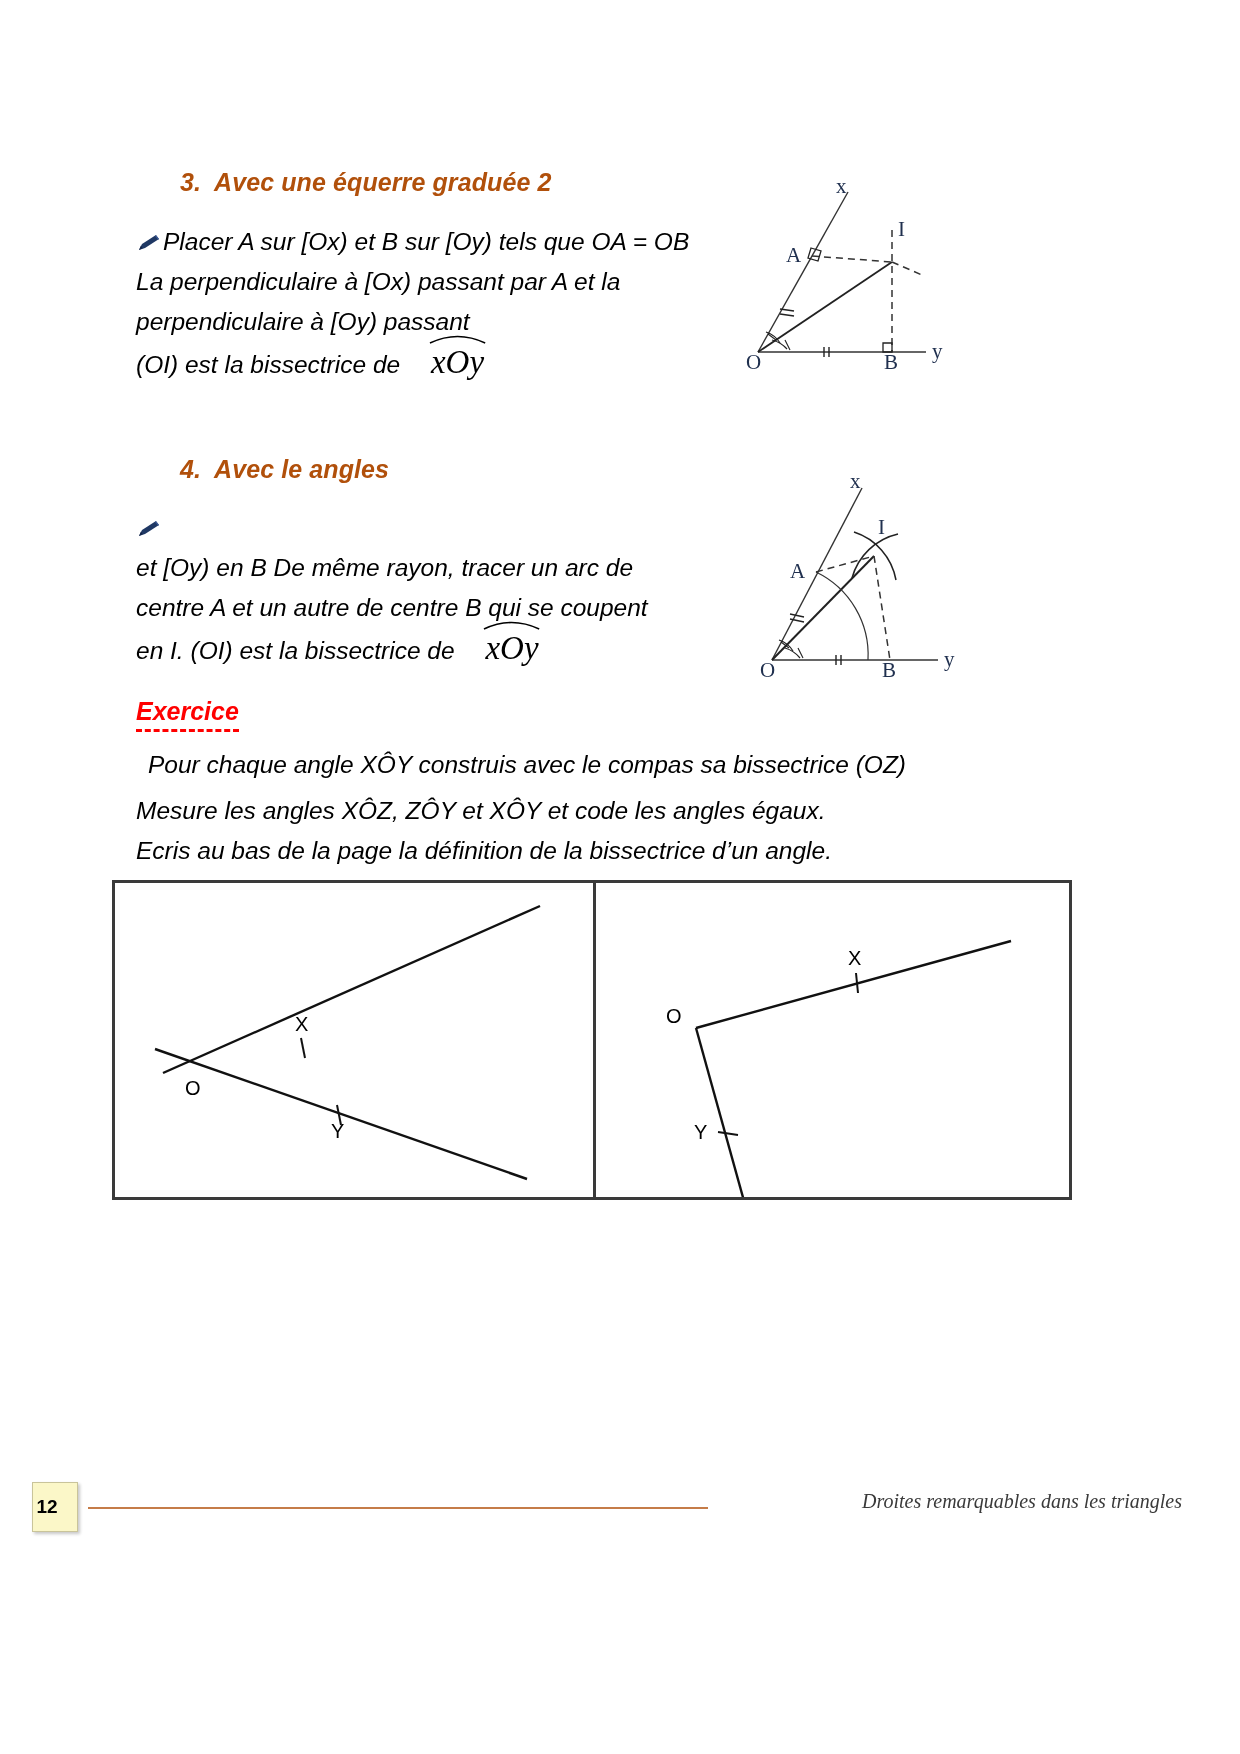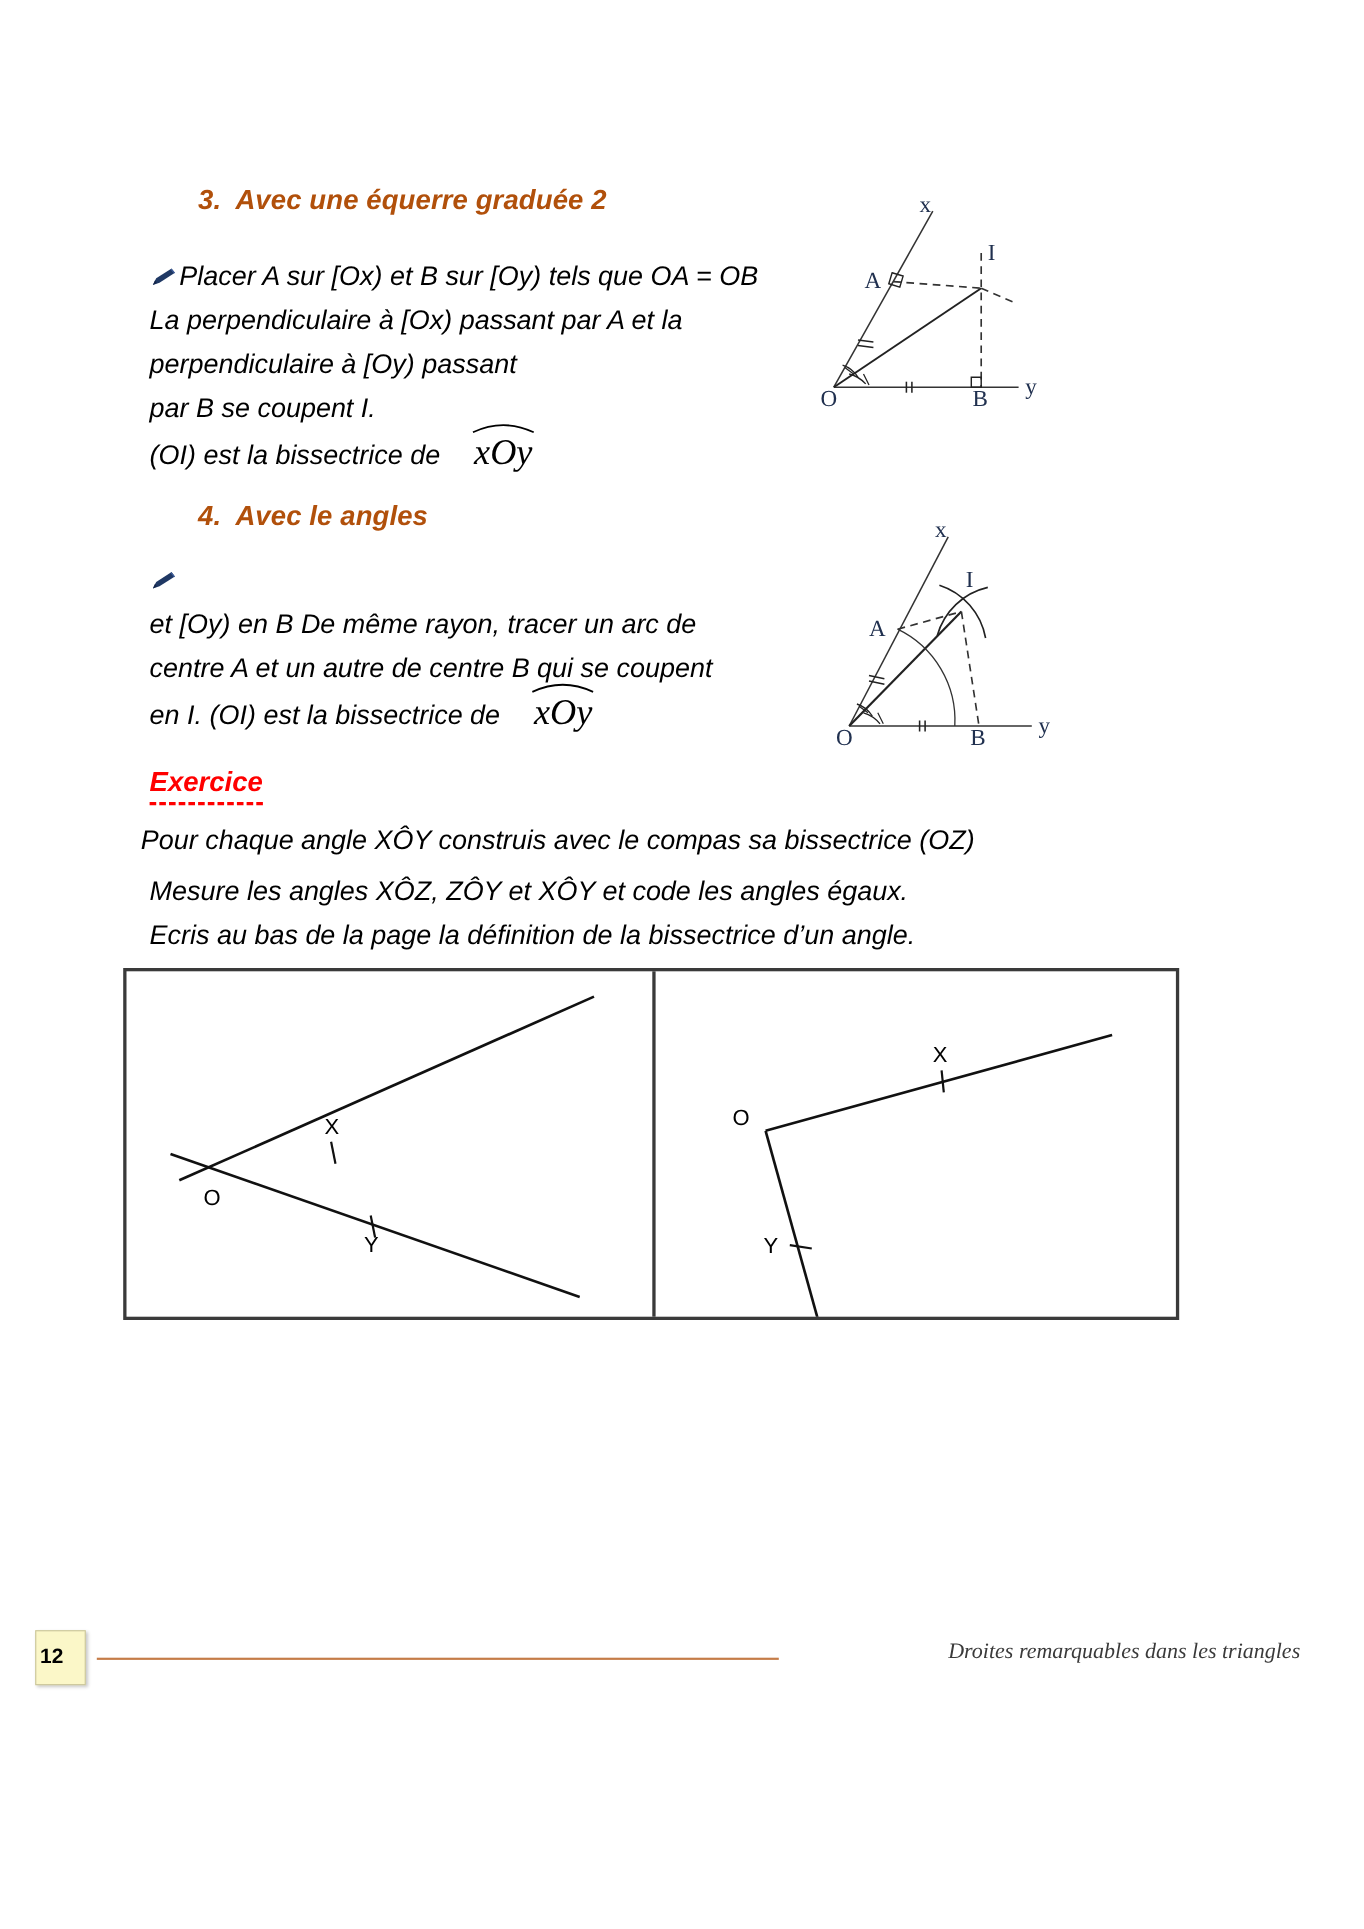--- a/index.html
+++ b/index.html
@@ -185,33 +185,32 @@
 </style>
 </head>
 <body>
 
 <div class="page">
 
   <div class="section-heading" style="left:168px; top:168px;">
     <span class="num">3.</span><span>Avec une équerre graduée 2</span>
   </div>
 
-  <div class="body-block" style="left:136px; top:232px; width:620px;">
+  <div class="body-block" style="left:136px; top:222px; width:620px;">
     <span class="ln">
       <span class="pen-icon">
         <svg width="26" height="20" viewBox="0 0 26 20">
           <path d="M3 17 L6 11 L20 2 L23 6 L9 15 Z" fill="#1f3864"></path>
           <path d="M3 17 L6.5 15.2 L5 12.5 Z" fill="#14254a"></path>
           <path d="M19.5 2.6 L22.6 6.4" stroke="#3f5e9c" stroke-width="1.1" fill="none"></path>
         </svg>
       </span><span>Placer A sur [Ox) et B sur [Oy) tels que OA = OB</span>
     </span>
     <span class="ln">La perpendiculaire à [Ox) passant par A et la</span>
     <span class="ln">perpendiculaire à [Oy) passant</span>
-    <span class="ln">par B se coupent I.</span>
     <span class="ln">
       <span>(OI) est la bissectrice de </span><span class="angle-arc">
         <svg class="arcsvg" viewBox="0 0 60 11" preserveAspectRatio="none">
           <path d="M1 10 Q30 -3 59 10" stroke="#000" stroke-width="1.6" fill="none"></path>
         </svg>
         <span>xOy</span>
       </span>
     </span>
   </div>
 
@@ -314,21 +313,21 @@
       <text class="mini-lab-dark" x="194" y="194">y</text>
       <text class="mini-lab-dark" x="40" y="106">A</text>
       <text class="mini-lab-dark" x="132" y="205">B</text>
       <text class="mini-lab-dark" x="128" y="62">I</text>
       <text class="mini-lab-dark" x="10" y="205">O</text>
     </svg>
   </div>
 
   <div class="exercice" style="left:136px; top:697px;">Exercice</div>
 
-  <div class="body-text" style="left:128px; top:745px;font-style:italic;">Pour chaque angle XÔY construis avec le compas sa bissectrice (OZ)</div>
+  <div class="body-text" style="left:148px; top:745px;font-style:italic;">Pour chaque angle XÔY construis avec le compas sa bissectrice (OZ)</div>
 
   <div class="body-block" style="left:136px; top:791px;">
     <span class="ln">Mesure les angles XÔZ, ZÔY et XÔY et code les angles égaux.</span>
     <span class="ln">Ecris au bas de la page la définition de la bissectrice d’un angle.</span>
   </div>
 
   <div class="exercise-frame">
     <div class="frame-divider"></div>
 
     <svg class="fig-svg" style="left:0; top:0;" width="478" height="314" viewBox="0 0 478 314">

